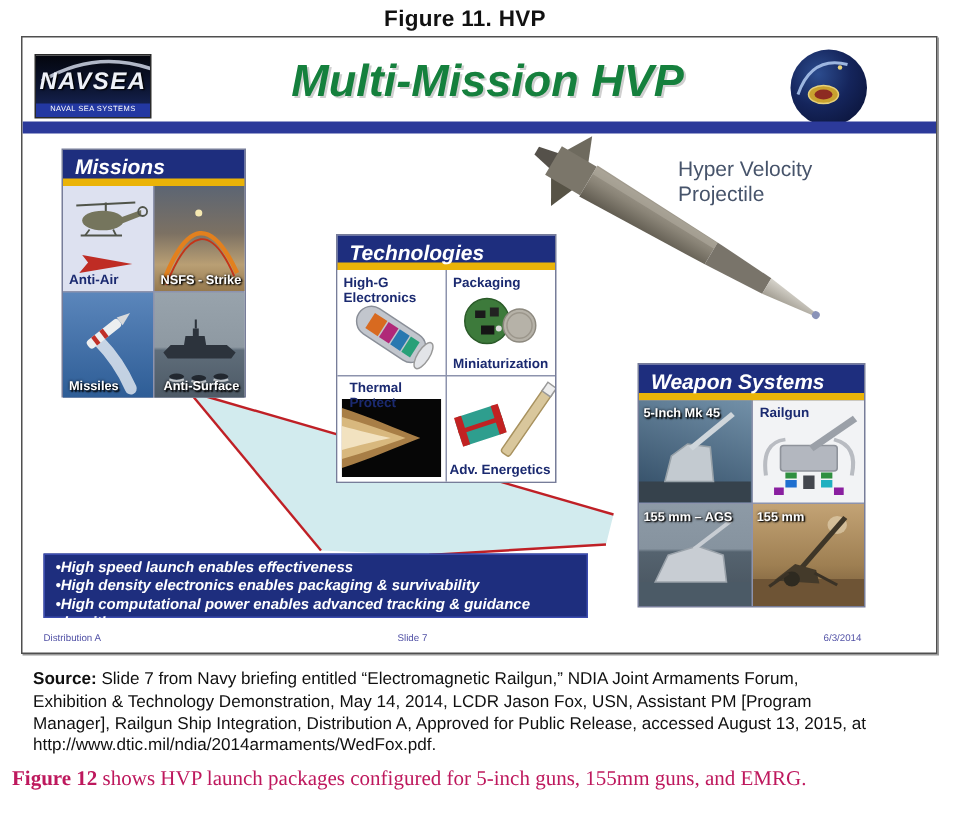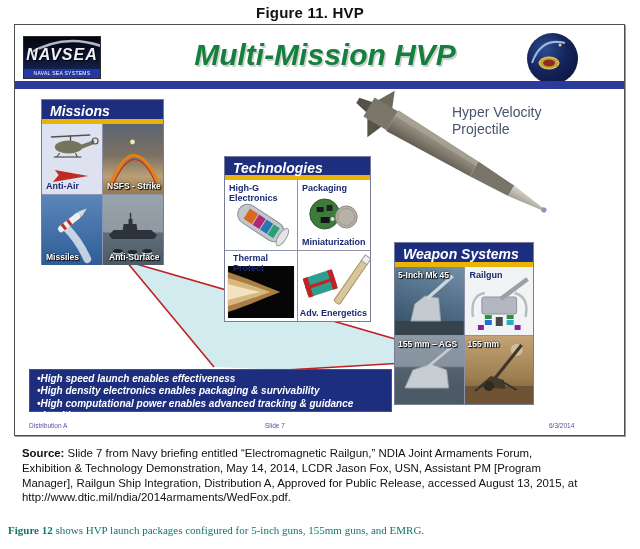--- a/index.html
+++ b/index.html
@@ -60,21 +60,21 @@
   #m-nsfs { background:linear-gradient(180deg,#5c6573 0%,#7c7163 45%,#b99f74 75%,#96794e 100%); }
   #m-missiles { background:linear-gradient(180deg,#5b86bb 0%,#2e5d96 100%); }
   #m-antisurface { background:linear-gradient(180deg,#98a3ac 0%,#8e99a2 52%,#5f6d7a 55%,#4d5a66 100%); }
 
   
   #tech { left:209px; top:131px; width:147px; height:166px; }
   #tech .hdr { height:23px; line-height:22px; font-size:14px; }
   #tech .grid { grid-auto-rows:70px; }
 
   
-  #weapons { left:379px; top:217px; width:140px; height:163px; }
+  #weapons { left:410px; top:217px; width:152px; height:163px; }
   #weapons .hdr { height:24px; line-height:23px; font-size:14px; }
   #weapons .grid { grid-auto-rows:68px; }
   #w-5inch { background:linear-gradient(200deg,#72он 0%,#2f4a63 100%); background:linear-gradient(200deg,#7290a8 0%,#2f4a63 100%);padding-left:24px; }
   #w-railgun { background:#f2f3f5; }
   #w-ags { background:linear-gradient(180deg,#8d9aa6 0%,#86939f 44%,#55636f 47%,#46525d 100%); }
   #w-155 { background:linear-gradient(180deg,#c3a375 0%,#9e7f52 60%,#6e5435 100%); }
 
   
   #hvp-svg { position:absolute; left:330px; top:60px; z-index:0; }
   #hvp-label { position:absolute; left:437px; top:79px; font-size:14px; line-height:17px;
@@ -90,22 +90,22 @@
   #sf-left { left:14px; }
   #sf-center { left:250px; }
   #sf-right { left:534px; }
 
   
   #source { position:absolute; left:22px; top:446px; width:606px; font-size:11.4px;
     line-height:14.8px; color:#101010; white-space:nowrap; }
   #source b { font-weight:bold; }
 
   
-  #caption-bottom { position:absolute; left:8px; top:524px; font-family:"Liberation Serif",serif;
-    font-size:11px; color:#0f766e; }
+  #caption-bottom { position:absolute; left:8px; top:512px; font-family:"Liberation Serif",serif;
+    font-size:14px; color:#be185d; }
   #caption-bottom b { font-weight:bold; }
 </style>
 </head>
 <body>
 
 <div id="page">
 
   <div id="caption-top">Figure 11. HVP</div>
 
   <div id="slide">

